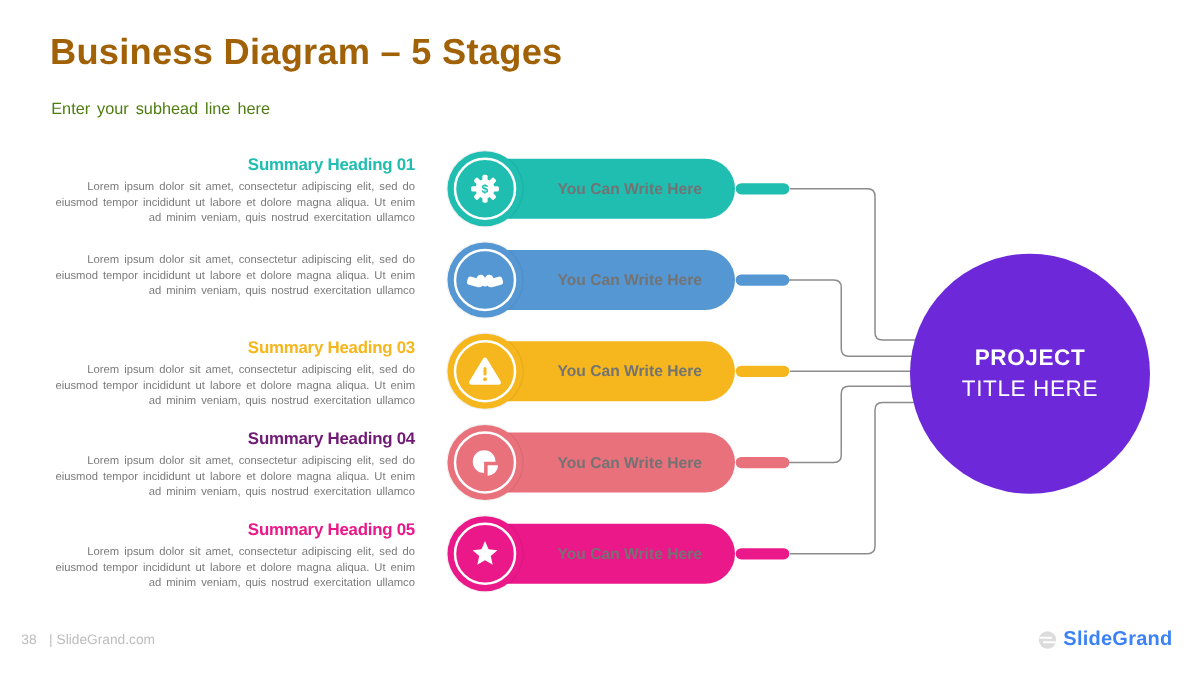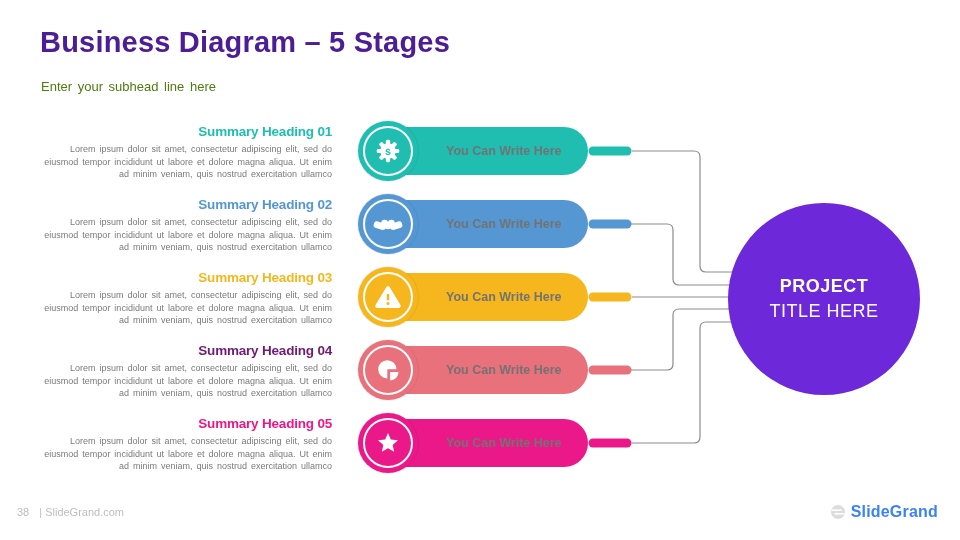--- a/index.html
+++ b/index.html
@@ -6,21 +6,21 @@
   html,body { width:960px; height:540px; }
   body {
     font-family:"Liberation Sans", sans-serif;
     background:#ffffff;
     position:relative;
     overflow:hidden;
   }
   .slide { position:absolute; inset:0; }
 
   
-  .title { position:absolute; left:40px; top:26px; font-size:29px; font-weight:bold; color:#4c1d95; letter-spacing:.2px; }
+  .title { position:absolute; left:40px; top:26px; font-size:29px; font-weight:bold; color:#a16207; letter-spacing:.2px; }
   .subhead { position:absolute; left:41px; top:79px; font-size:13px; color:#4d7c0f; word-spacing:2px; }
 
   
   .wires { position:absolute; left:0; top:0; width:960px; height:540px; z-index:1; }
   .wires .connector { fill:none; stroke-width:1.2px; }
   .wires .stub { fill:none; stroke-width:9px; stroke-linecap:round; }
 
   
   .row { position:absolute; left:0; width:829px; height:60px; z-index:2; }
   .summary { position:absolute; left:40px; top:3px; width:292px; text-align:right; }
@@ -91,21 +91,20 @@
             <circle cx="20" cy="20" r="11"></circle>
           </g>
           <text x="20" y="25" text-anchor="middle" font-size="14" font-weight="bold" font-family="Liberation Sans, sans-serif" style="fill: rgb(31, 190, 176);">$</text>
         </svg>
       </div>
     </div>
   </div>
 
   <div class="row" style="top:194px">
     <div class="summary">
-      <div class="summary-h" style="color: rgb(85, 151, 211);">Summary Heading 02</div>
       <div class="summary-b">Lorem ipsum dolor sit amet, consectetur adipiscing elit, sed do eiusmod tempor incididunt ut labore et dolore magna aliqua. Ut enim ad minim veniam, quis nostrud exercitation ullamco</div>
     </div>
     <div class="pill">
       <div class="bar" style="background: rgb(85, 151, 211);"></div>
       <div class="label">You Can Write Here</div>
       <div class="badge" style="background: rgb(85, 151, 211);">
         <span class="ring"></span>
         <svg class="icon" width="30" height="30" viewBox="0 0 40 40">
           <g fill="#fff">
             <rect x="1" y="17.5" width="15" height="9" rx="3" transform="rotate(16 8.5 22)"></rect>

